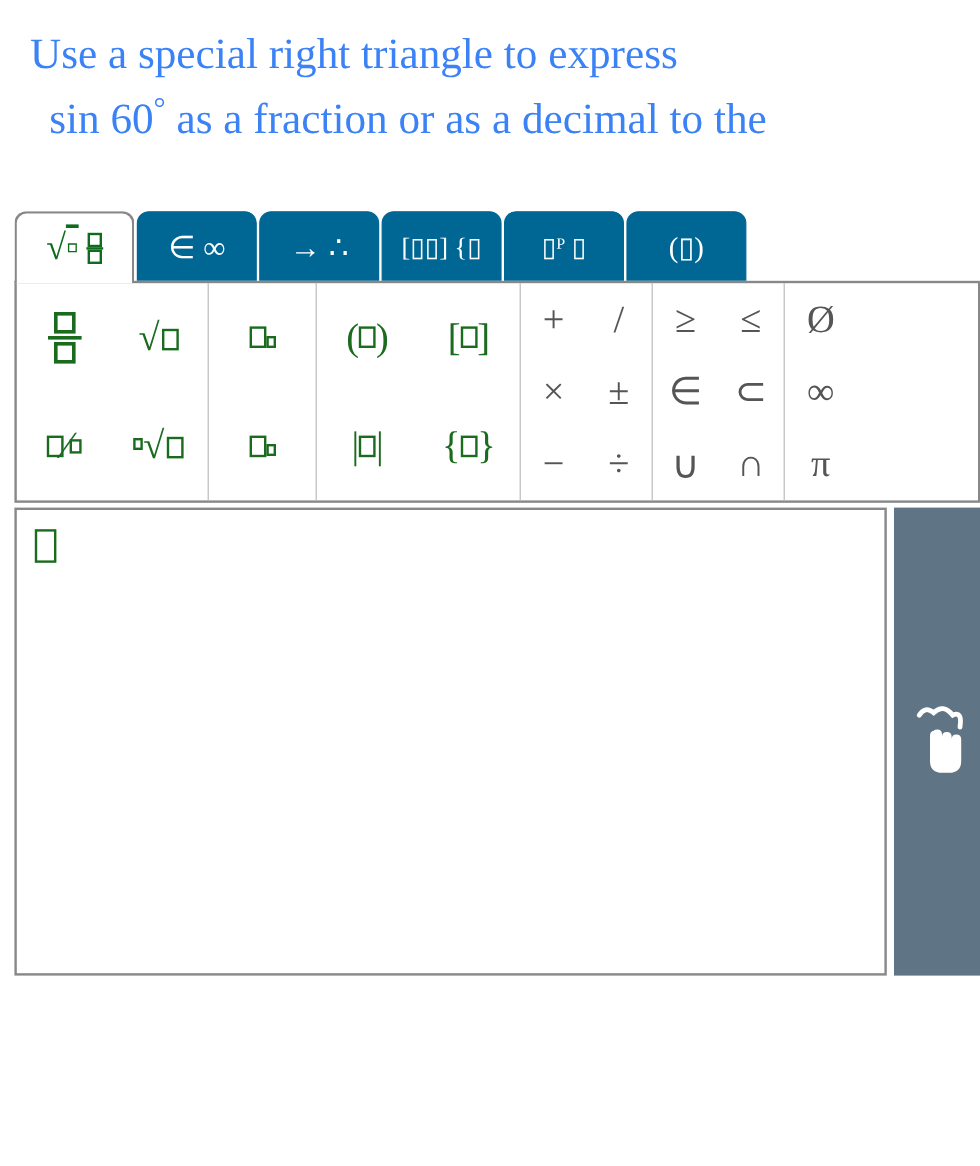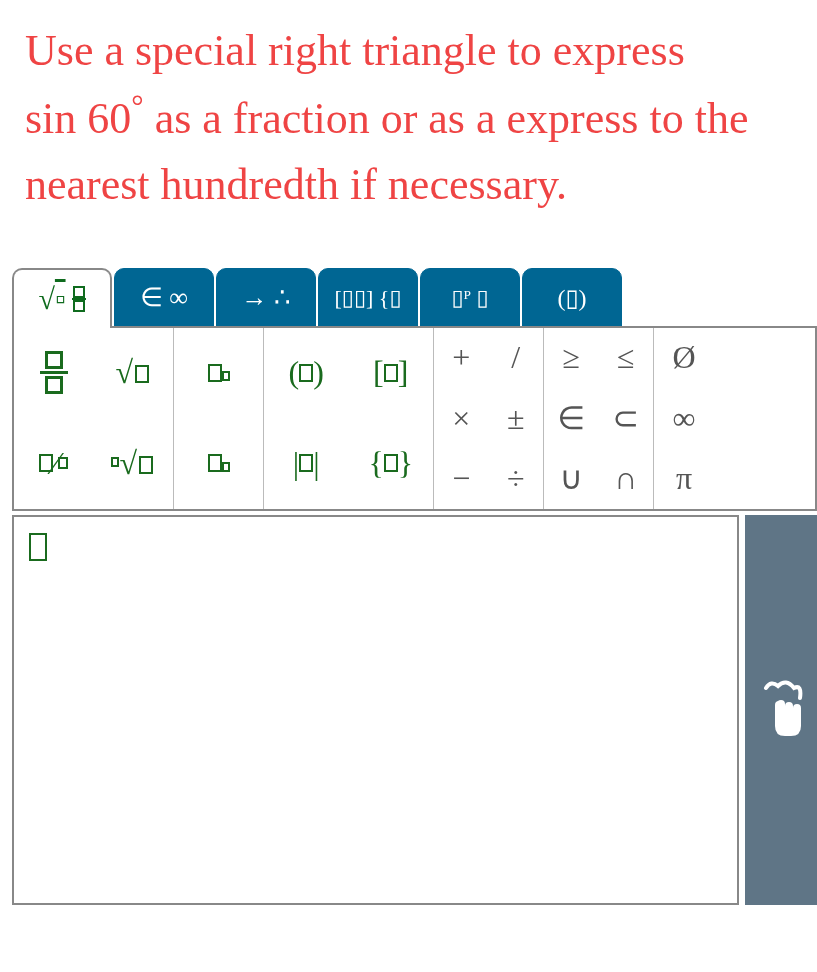--- a/index.html
+++ b/index.html
@@ -6,26 +6,27 @@
   body {
     font-family: Georgia, 'Times New Roman', serif;
     background: #fff;
     width: 817px;
     height: 972px;
     overflow: hidden;
     color: #333;
   }
   .question {
     padding: 18px 25px 10px 25px;
-    font-size: 44px;
+    font-size: 36px;
     line-height: 1.5;
-    color: #ef4444;
+    color: #3b82f6;
   }
   .math-expr {
     font-family: 'Times New Roman', serif;
+    margin-left: 16px;
   }
   .deg { font-size: 0.7em; vertical-align: super; }
   .editor-wrap {
     margin-top: 40px;
     margin-left: 12px;
   }
   .tabs {
     display: flex;
     gap: 2px;
   }
@@ -121,22 +122,21 @@
   .hand-icon {
     width: 50px; height: 60px;
   }
   .sq-outline { display:inline-block; width:14px; height:18px; border:2px solid currentColor; }
 </style>
 </head>
 <body>
 
 <div class="question">
   <span>Use a special right triangle to express</span><br>
-  <span class="math-expr"><span>sin 60</span><span class="deg">°</span></span><span> as a fraction or as a express to the</span><br>
-  <span>nearest hundredth if necessary.</span>
+  <span class="math-expr"><span>sin 60</span><span class="deg">°</span></span><span> as a fraction or as a decimal to the</span><br>
 </div>
 
 <div class="editor-wrap">
   <div class="tabs">
     <div class="tab active">
       <span class="tab-icon-stack">
         <span style="font-size:30px;">√<span style="text-decoration:overline;">▫</span></span>
         <span class="mini-frac">
             <span class="mini-sq"></span>
             <span class="bar"></span>

